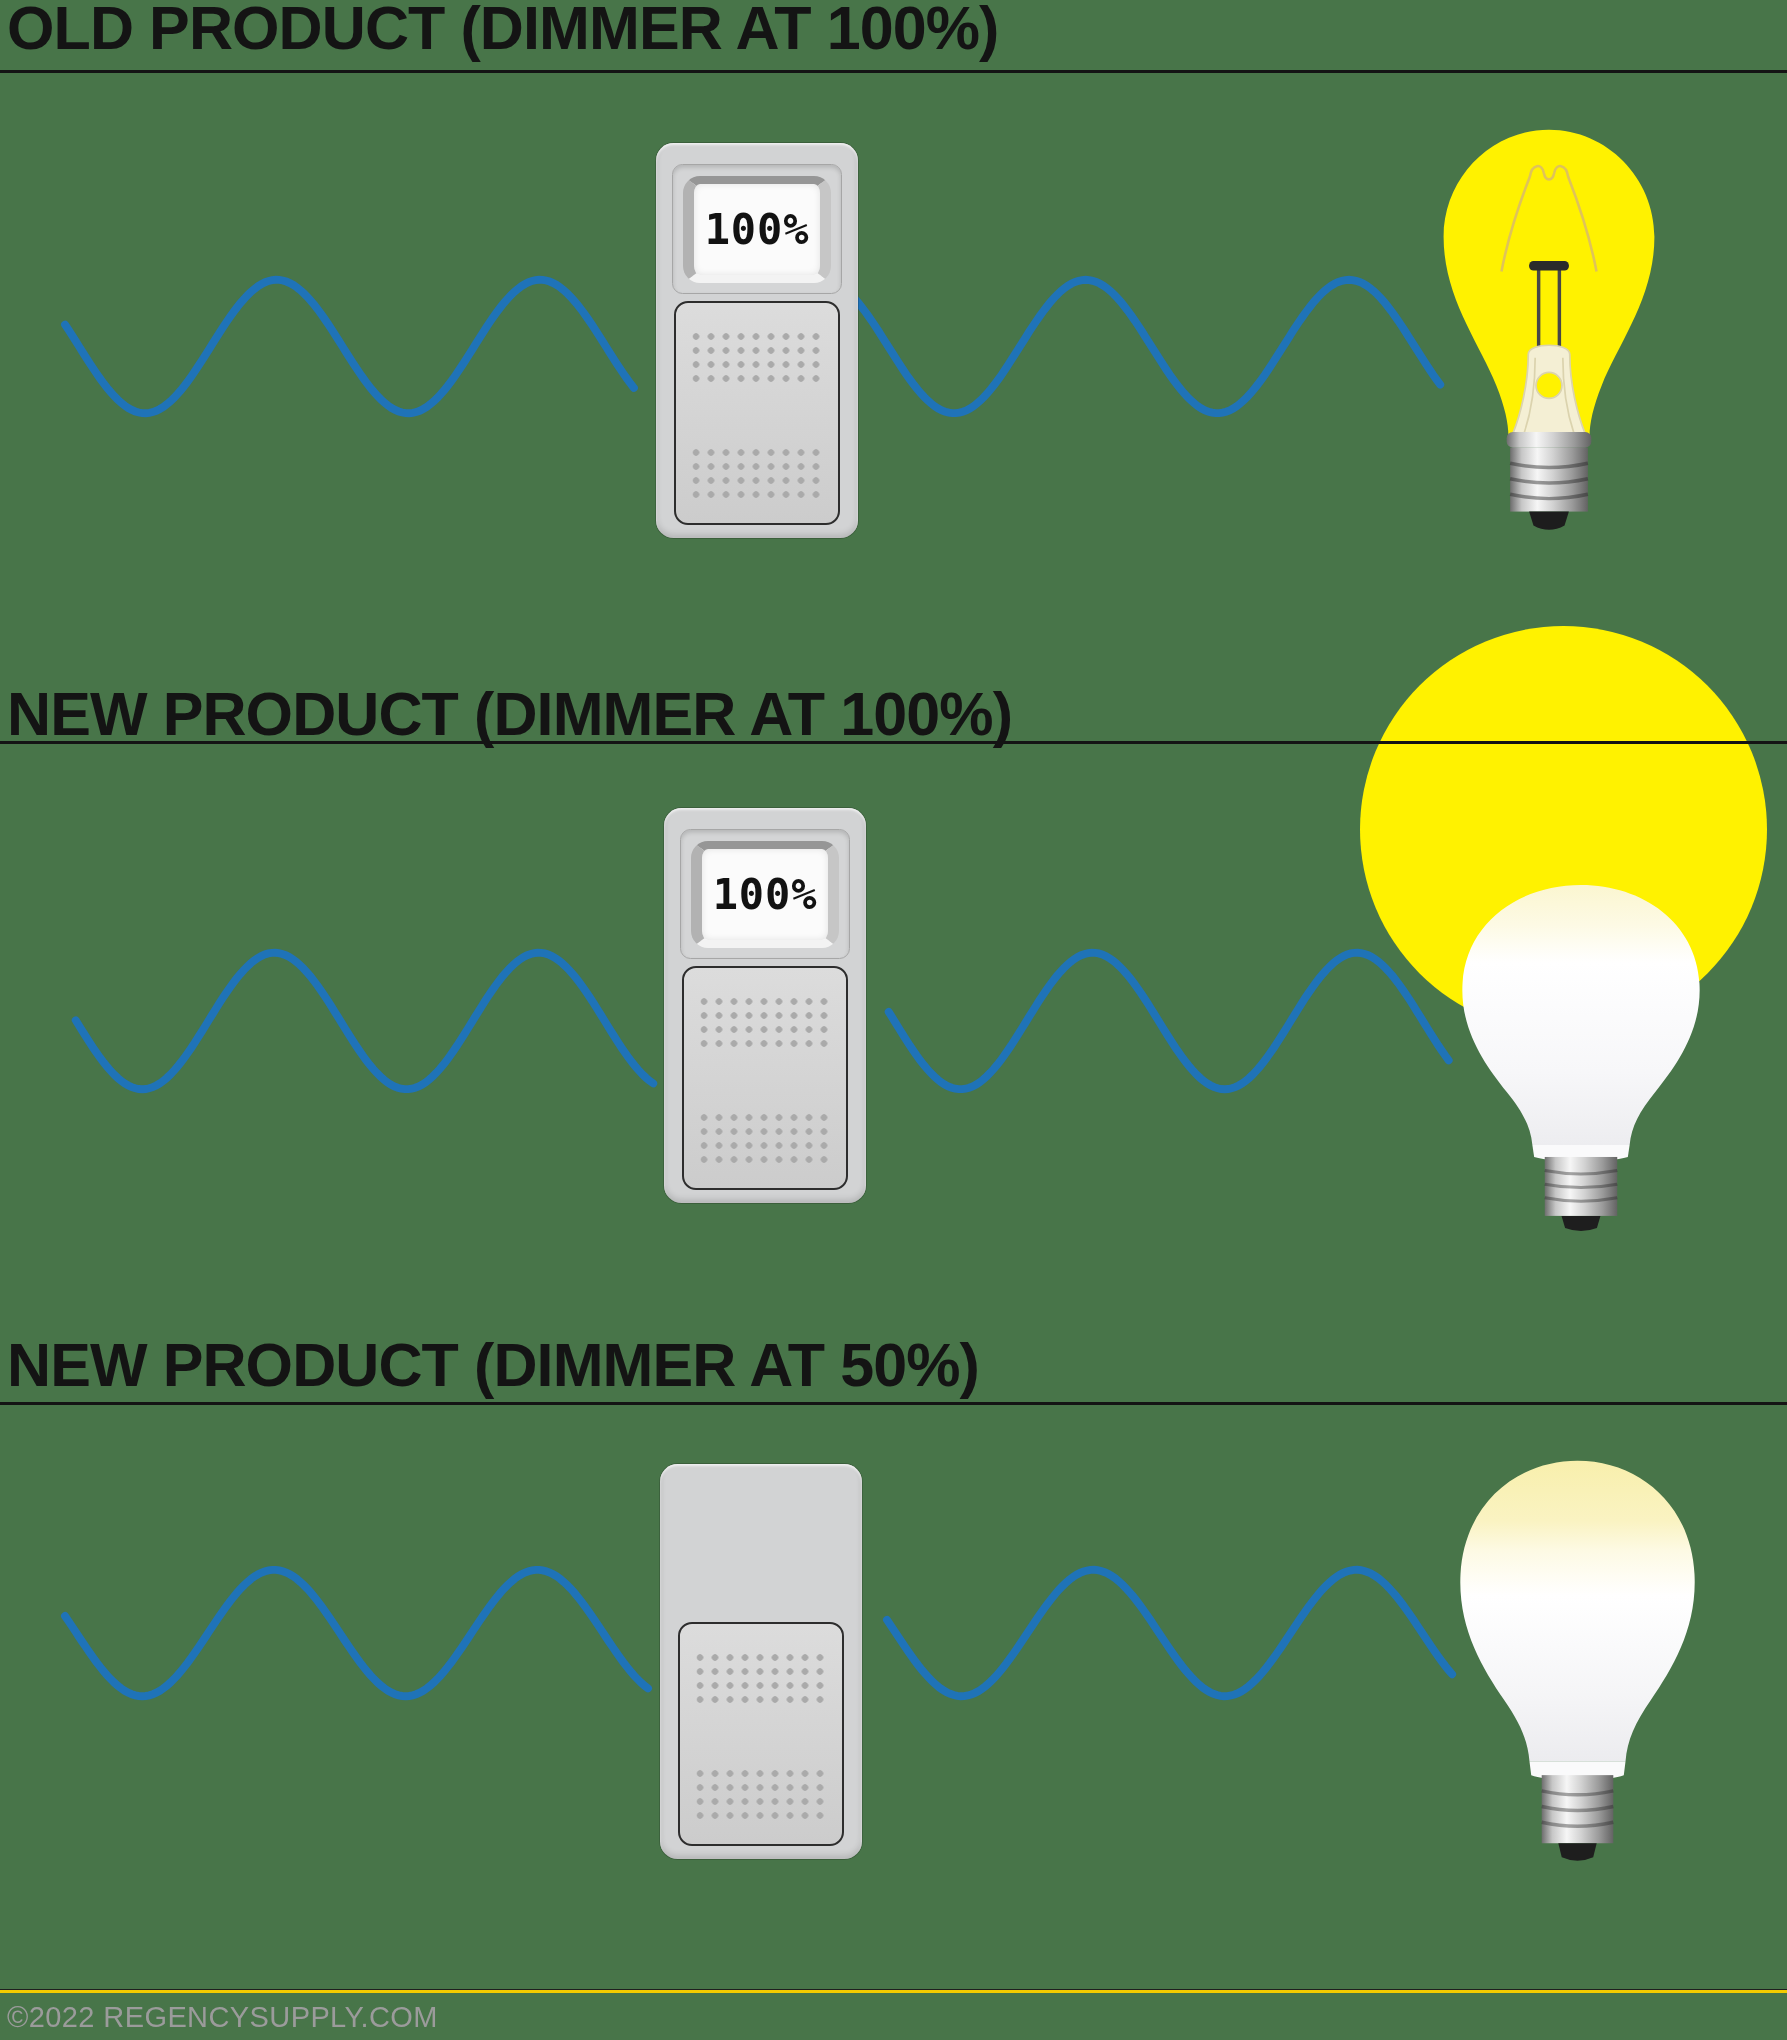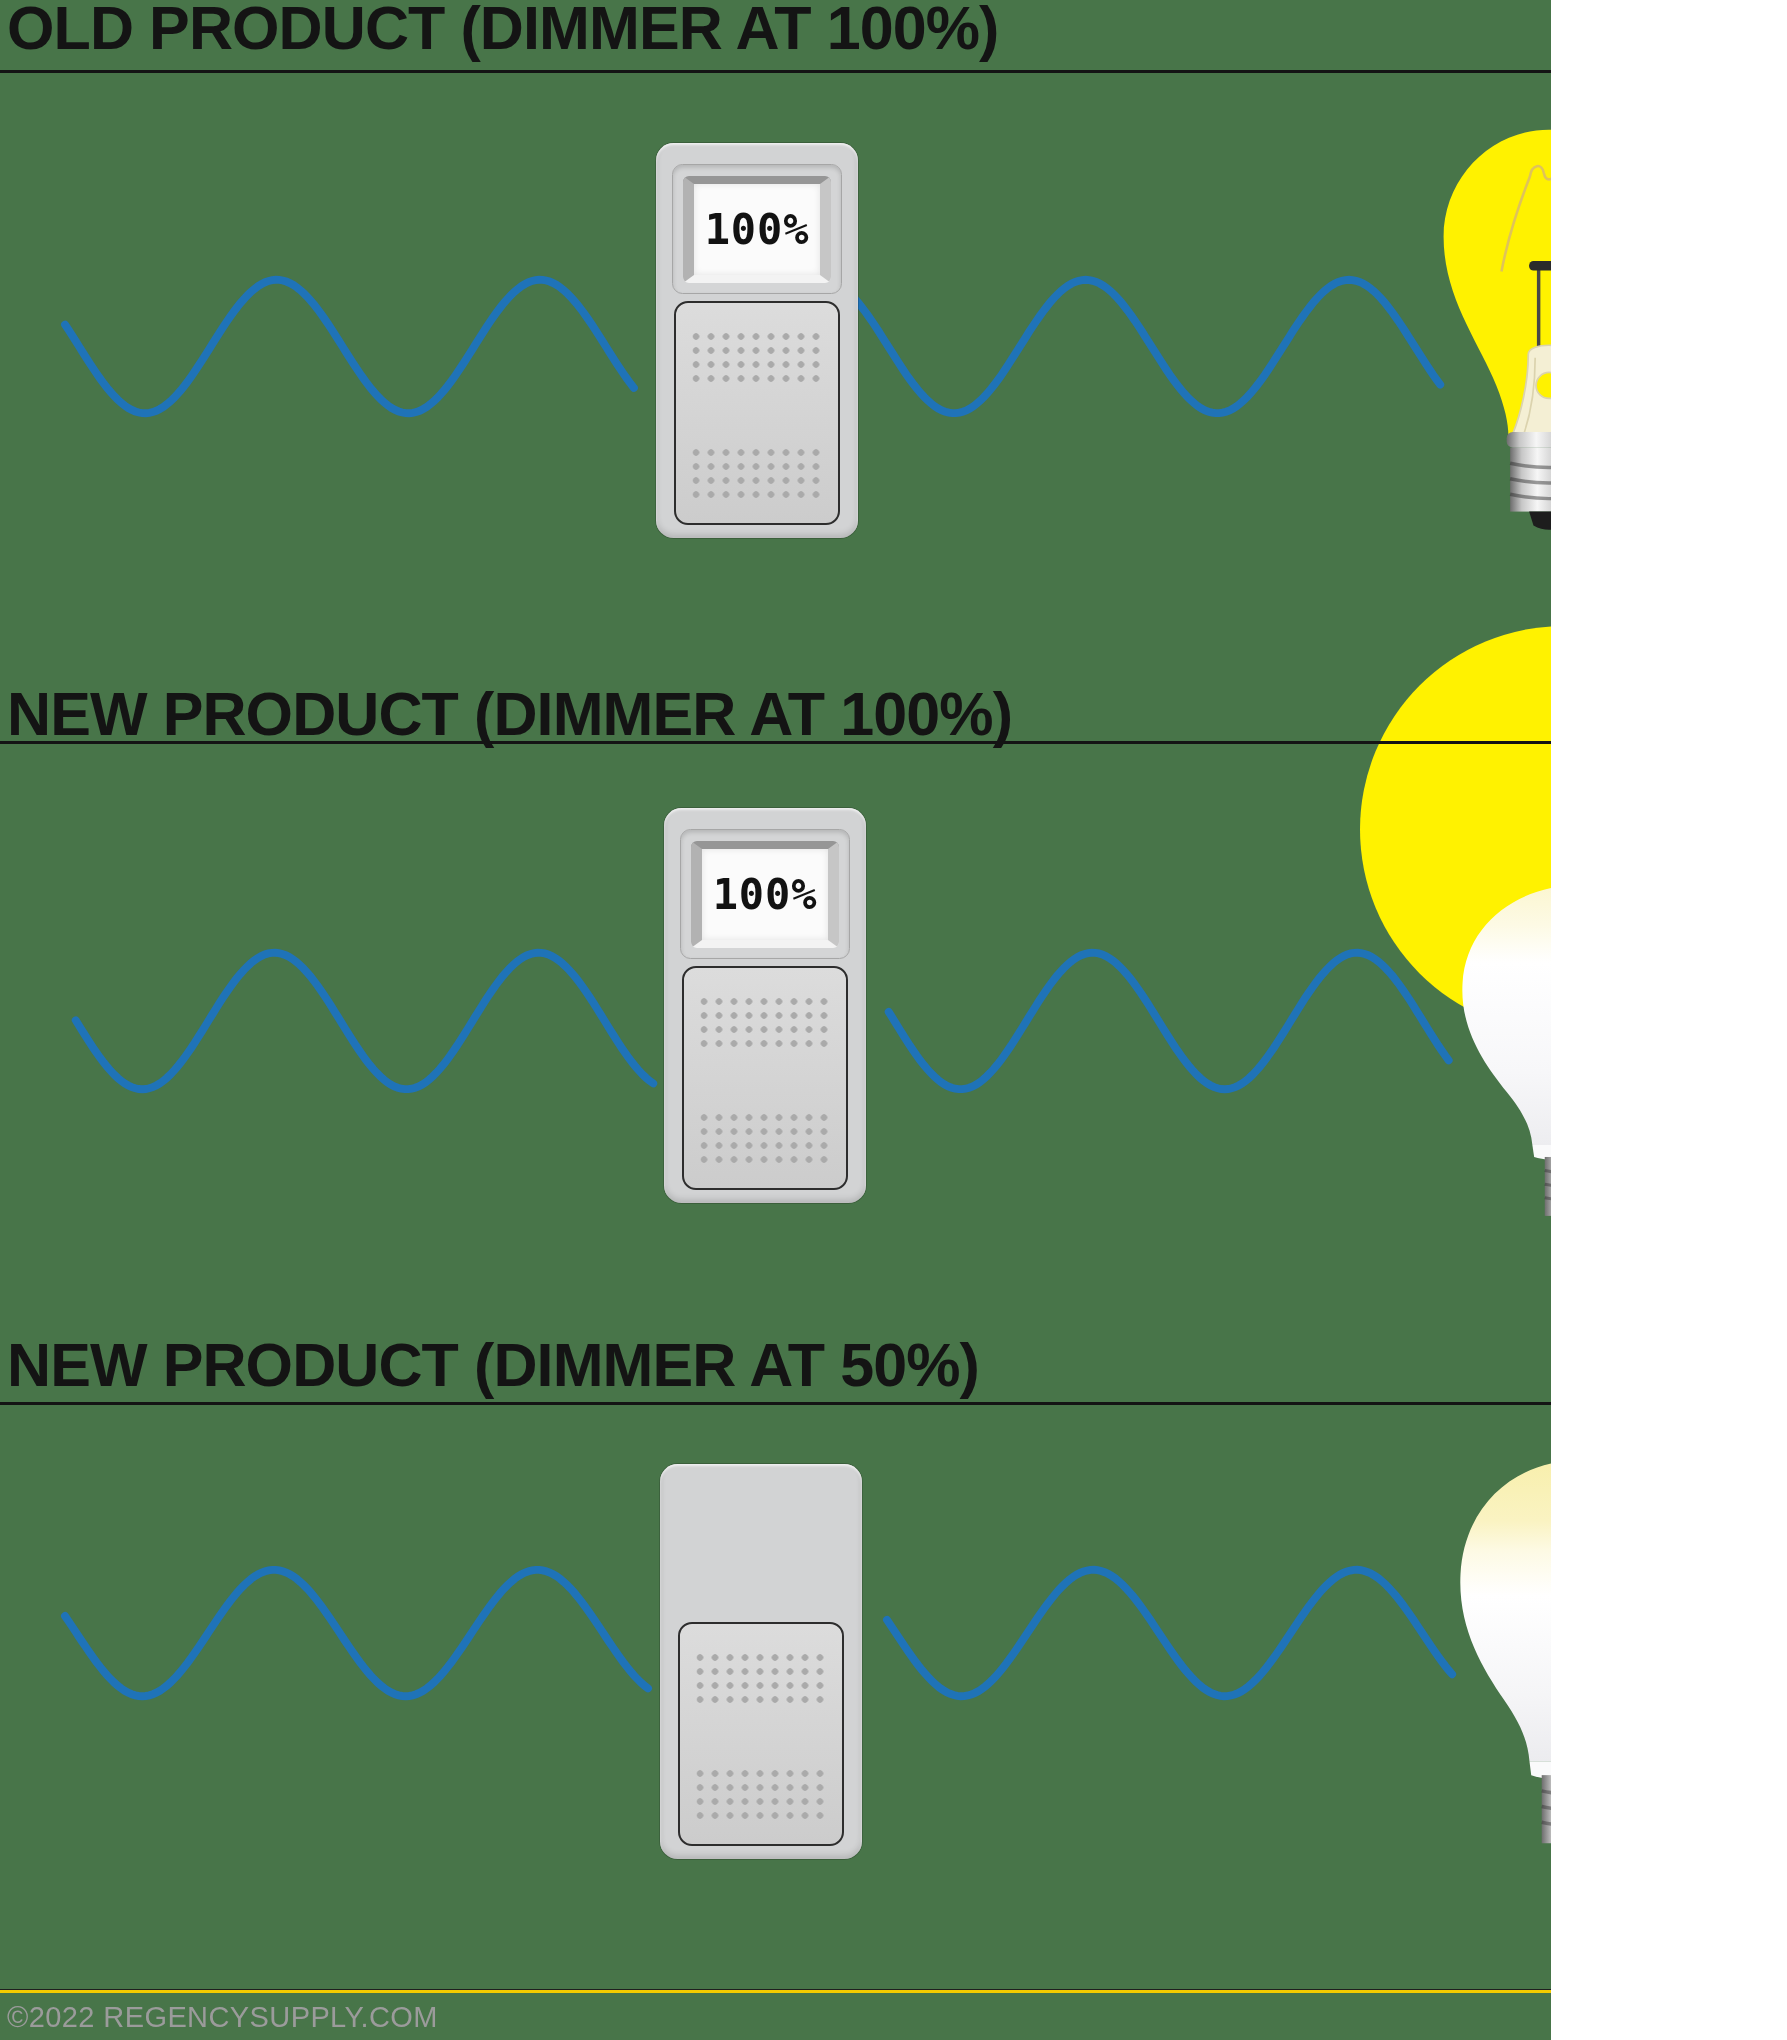--- a/index.html
+++ b/index.html
@@ -1,17 +1,17 @@
 <!DOCTYPE html>
 <html style="font-size:14px"><head>
 <meta charset="utf-8">
 <style>
   html,body{margin:0;padding:0;}
   .canvas{
-    position:relative;width:1551px;height:2040px;
+    position:relative;width:1787px;height:2040px;
     background:#487549;overflow:hidden;
     font-family:"Liberation Sans",sans-serif;
   }
   .sec-title{
     position:absolute;left:7px;margin:0;
     font-family:"Liberation Sans",sans-serif;
     font-weight:700;font-size:61px;line-height:1;
     letter-spacing:-0.9px;color:#141414;white-space:nowrap;z-index:7;
   }
   .rule{position:absolute;left:0;width:1787px;height:2.6px;background:#141414;z-index:7;}
@@ -30,21 +30,21 @@
   .d1{left:656px;top:143px;}
   .d2{left:664px;top:808px;}
   .d3{left:660px;top:1464px;}
   .dimmer-top{
     position:absolute;left:16px;right:16px;top:21px;height:128px;
     border-radius:10.5px;border:1.8px solid #a6a6a6;background:#d4d5d6;
     box-shadow:inset 0 2.6px 4.4px rgba(0,0,0,.15);
   }
   .lcd{
     position:absolute;left:9.7px;right:9.7px;top:10.5px;bottom:10.5px;
-    background:#fbfbfb;border-radius:6px;
+    background:#fbfbfb;border-radius:17px;
     border-style:solid;border-width:8.8px 11.4px;
     border-color:#969696 #c6c6c6 #f3f3f3 #b2b2b2;
     display:flex;align-items:center;justify-content:center;
     box-shadow:inset 0 0 7px rgba(0,0,0,.10);
   }
   .lcd-value{
     font-family:"DejaVu Sans Mono",monospace;font-weight:bold;
     font-size:42px;color:#121212;letter-spacing:0.9px;
   }
   .dimmer-button{

